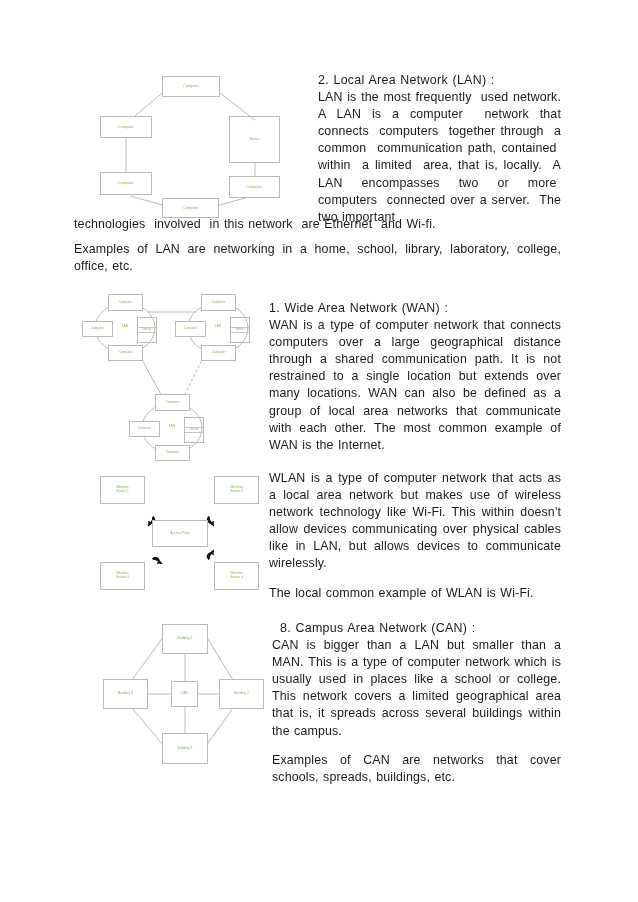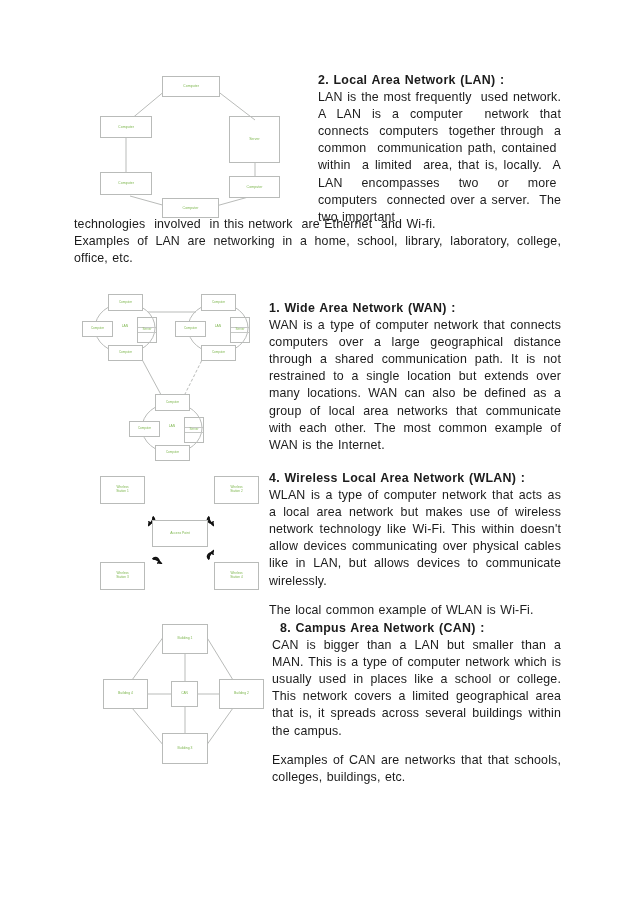--- a/index.html
+++ b/index.html
@@ -25,21 +25,21 @@
     position: absolute;
     font-size: 12.4px;
     line-height: 17.1px;
     color: #1b1b1b;
     text-align: justify;
     text-justify: inter-word;
     letter-spacing: 0.15px;
     word-spacing: 0.8px;
   }
   .para .heading {
-    font-weight: bold;
+    font-weight: normal;
     letter-spacing: 0.3px;
   }
   .para p { margin: 0; }
   .para p + p { margin-top: 12px; }
 
   
   .diagram {
     position: absolute;
   }
   .node {
@@ -124,21 +124,21 @@
       through&nbsp; a common&nbsp; communication
       path, contained&nbsp; within&nbsp; a limited&nbsp; area,
       that is, locally.&nbsp; A LAN encompasses
       two or more&nbsp; computers&nbsp; connected
       over a server.&nbsp; The two important</span>
     </p>
   </div>
 
   <div class="para" style="left:74px; top:216px; width:487px;">
     <p>technologies&nbsp; involved&nbsp; in this network&nbsp; are Ethernet&nbsp; and Wi-fi.</p>
-    <p style="margin-top:0">Examples of LAN are networking in a home, school, library, laboratory, college, office, etc.</p>
+    <p style="margin-top:8px">Examples of LAN are networking in a home, school, library, laboratory, college, office, etc.</p>
   </div>
 
   <div class="diagram" style="left:88px; top:300px; width:168px; height:158px;">
     <svg class="edges" width="168" height="158">
 
       <ellipse cx="37" cy="28" rx="30" ry="25"></ellipse>
       <ellipse cx="130" cy="28" rx="30" ry="25"></ellipse>
       <ellipse cx="84" cy="128" rx="30" ry="25"></ellipse>
 
       <line x1="60" y1="12" x2="108" y2="12"></line>
@@ -242,21 +242,21 @@
       <span>Wireless
 Station 3</span>
     </div>
     <div class="node" style="left:118px; top:86px; width:45px; height:28px; font-size:3.2px; white-space:pre-line;">
       <span>Wireless
 Station 4</span>
     </div>
   </div>
 
   <div class="para" style="left:269px; top:470px; width:292px;">
-    <p><span class="heading">4. Wireless Local Area Network (WLAN) :</span>
+    <p>
       <span style="display:block">WLAN is a type of computer network that acts as a local area network but makes use of wireless network technology like Wi-Fi. This within doesn't allow devices communicating over physical cables like in LAN, but allows devices to communicate wirelessly.</span>
     </p>
     <p>The local common example of WLAN is Wi-Fi.</p>
   </div>
 
   <div class="diagram" style="left:100px; top:622px; width:164px; height:142px;">
     <svg class="edges" width="164" height="142">
       <line x1="64" y1="14" x2="32" y2="58"></line>
       <line x1="106" y1="14" x2="133" y2="58"></line>
       <line x1="32" y1="86" x2="64" y2="124"></line>
@@ -281,16 +281,16 @@
     </div>
     <div class="node" style="left:71px; top:59px; width:27px; height:26px; font-size:3.2px;">
       <span>CAN</span>
     </div>
   </div>
 
   <div class="para" style="left:272px; top:620px; width:289px;">
     <p><span class="heading" style="padding-left:8px;">8. Campus Area Network (CAN) :</span>
       <span style="display:block">CAN is bigger than a LAN but smaller than a MAN. This is a type of computer network which is usually used in places like a school or college. This network covers a limited geographical area that is, it spreads across several buildings within the campus.</span>
     </p>
-    <p>Examples of CAN are networks that that schools, colleges, buildings, etc.</p>
+    <p>Examples of CAN are networks that cover schools, spreads, buildings, etc.</p>
   </div>
 
 </div>
 
 </body></html>

